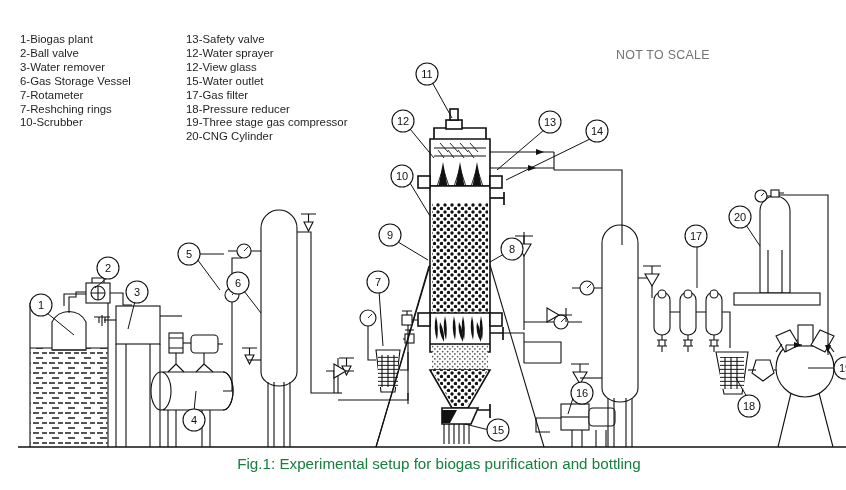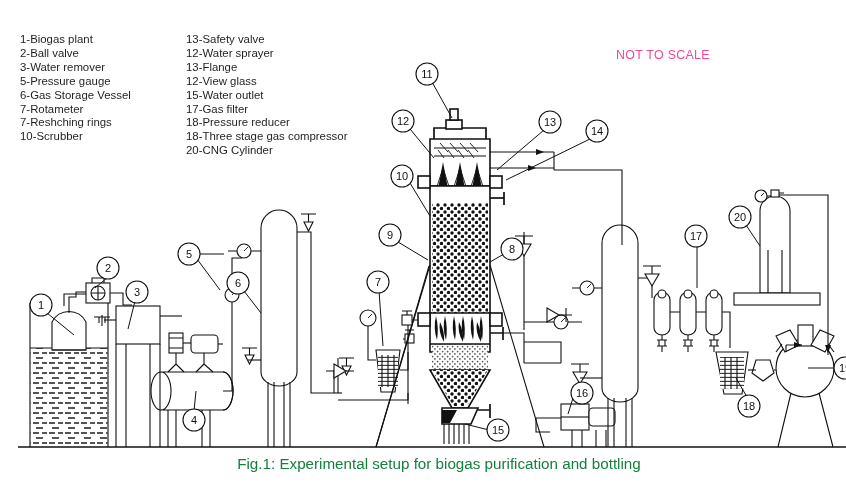--- a/index.html
+++ b/index.html
@@ -11,21 +11,21 @@
   }
   #stage{position:absolute;left:16px;top:0;width:846px;height:382px;}
 
   .legend{position:absolute;font-size:11.4px;line-height:13.9px;color:#1f1f1f;white-space:nowrap;}
   #legend-col-left{left:4px;top:33px;}
   #legend-col-right{left:170px;top:33px;}
   .legend-item{display:block;}
 
   #not-to-scale{
     position:absolute;left:600px;top:48px;
-    font-size:12.4px;letter-spacing:.3px;color:#ec4899;white-space:nowrap;
+    font-size:12.4px;letter-spacing:.3px;color:#737373;white-space:nowrap;
   }
 
   #caption{
     position:absolute;left:0;top:455px;width:846px;
     text-align:center;font-size:15.2px;color:#15803d;white-space:nowrap;
   }
 
   svg{position:absolute;left:0;top:0;}
   .ln{fill:none;stroke:#111;stroke-width:1.1;}
   .ln2{fill:none;stroke:#111;stroke-width:1.7;}
@@ -39,36 +39,34 @@
 </style>
 </head>
 <body>
 
 <div id="stage">
 
   <div class="legend" id="legend-col-left">
     <span class="legend-item">1-Biogas plant</span>
     <span class="legend-item">2-Ball valve</span>
     <span class="legend-item">3-Water remover</span>
-    <span class="legend-item">5-Pressure gauge</span>
     <span class="legend-item">6-Gas Storage Vessel</span>
     <span class="legend-item">7-Rotameter</span>
     <span class="legend-item">7-Reshching rings</span>
     <span class="legend-item">10-Scrubber</span>
   </div>
 
   <div class="legend" id="legend-col-right">
     <span class="legend-item">13-Safety valve</span>
     <span class="legend-item">12-Water sprayer</span>
-    <span class="legend-item">13-Flange</span>
     <span class="legend-item">12-View glass</span>
     <span class="legend-item">15-Water outlet</span>
     <span class="legend-item">17-Gas filter</span>
     <span class="legend-item">18-Pressure reducer</span>
-    <span class="legend-item">18-Three stage gas compressor</span>
+    <span class="legend-item">19-Three stage gas compressor</span>
     <span class="legend-item">20-CNG Cylinder</span>
   </div>
 
   <div id="not-to-scale">NOT TO SCALE</div>
 
   <svg width="846" height="490" viewBox="0 0 846 490">
     <defs>
 
       <pattern id="waterhatch" width="16" height="10" patternUnits="userSpaceOnUse">
         <path d="M1 3 H7 M10 3 H15 M4 8 H11" stroke="#555" stroke-width="2.1" fill="none"></path>

